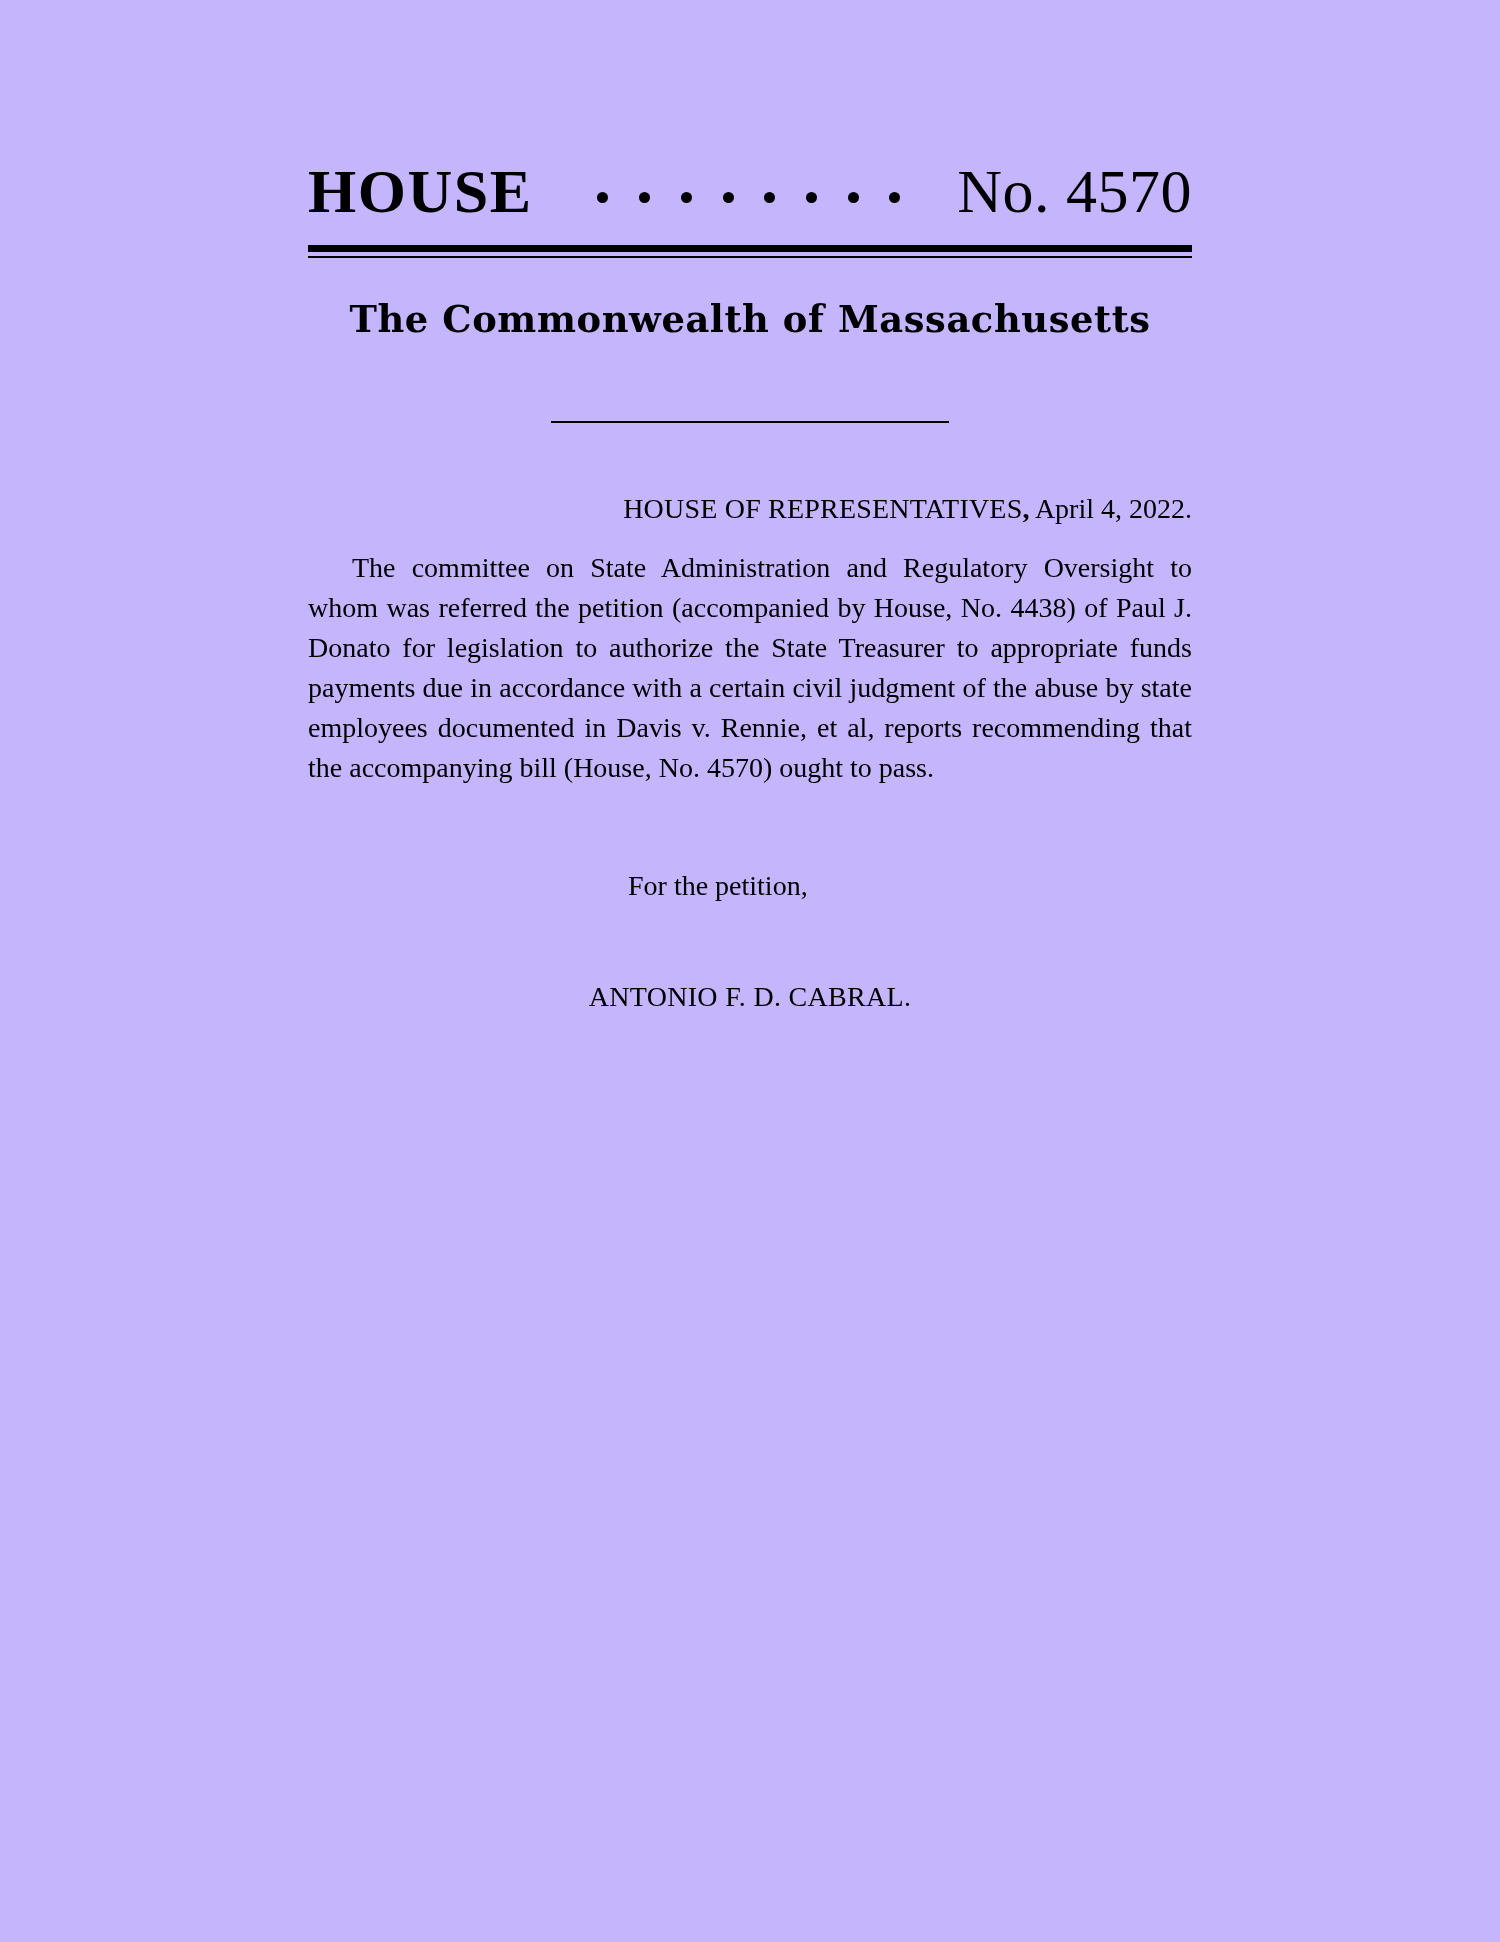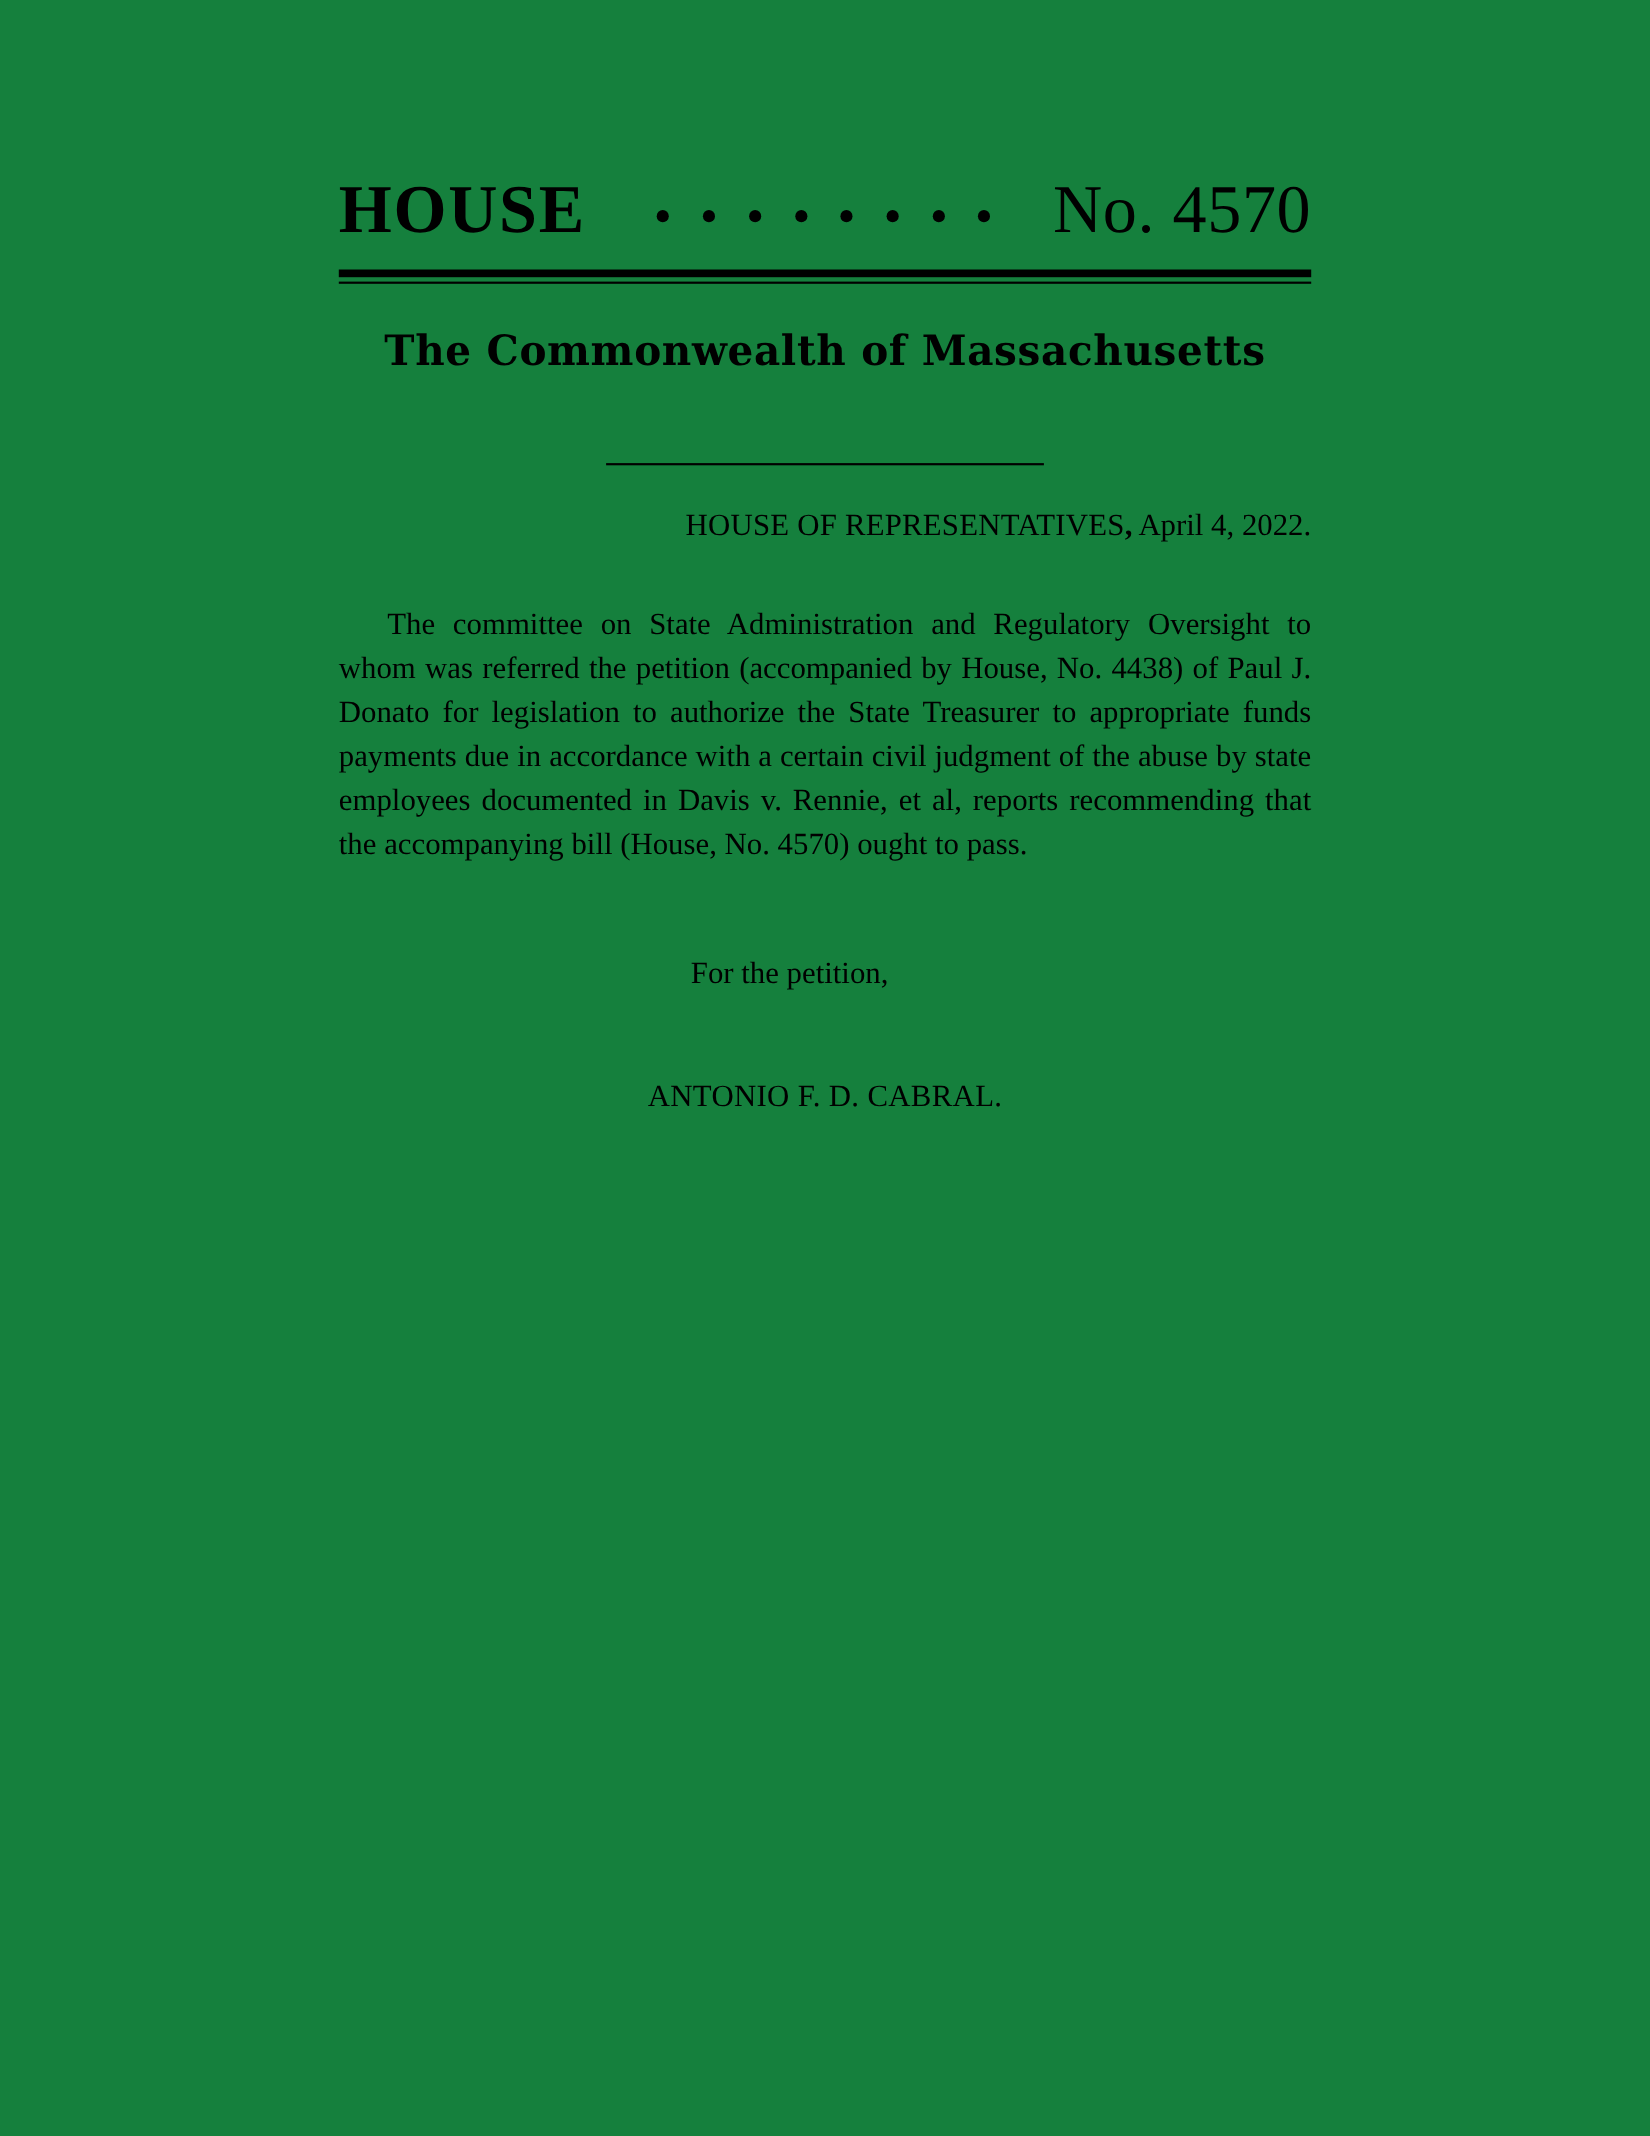--- a/index.html
+++ b/index.html
@@ -9,21 +9,21 @@
   }
   body {
     font-family: "Liberation Serif", "DejaVu Serif", serif;
     color: #000000;
   }
   .page {
     position: relative;
     width: 1500px;
     height: 1942px;
     margin: 0 auto;
-    background: #15803d;
+    background: #c4b5fd;
     overflow: hidden;
   }
 
   
   .masthead {
     position: absolute;
     left: 308px;
     top: 160px;
     width: 884px;
     height: 72px;
@@ -110,21 +110,21 @@
     top: 421px;
     width: 398px;
     height: 2px;
     background: #000000;
   }
 
   
   .dateline {
     position: absolute;
     left: 308px;
-    top: 461px;
+    top: 492px;
     width: 884px;
     text-align: right;
     font-size: 28px;
     line-height: 1.2;
     white-space: nowrap;
   }
   .dateline .chamber {
     font-size: 28px;
     letter-spacing: 0.2px;
   }

